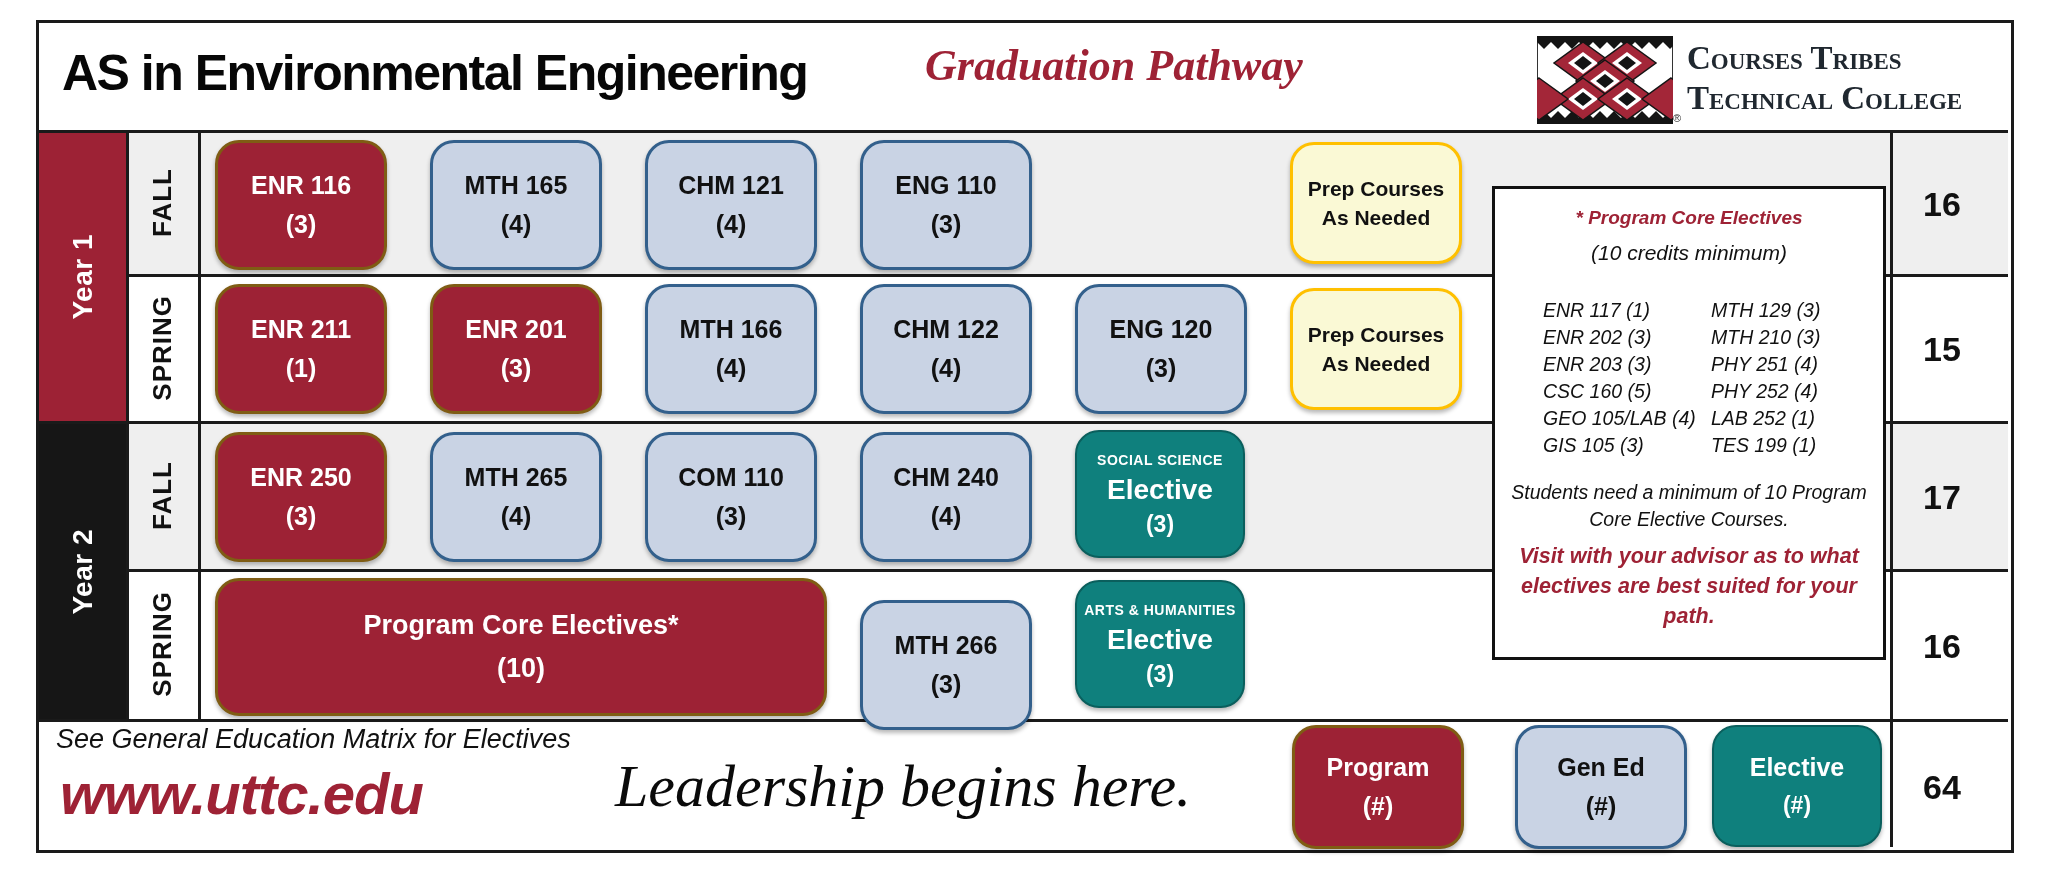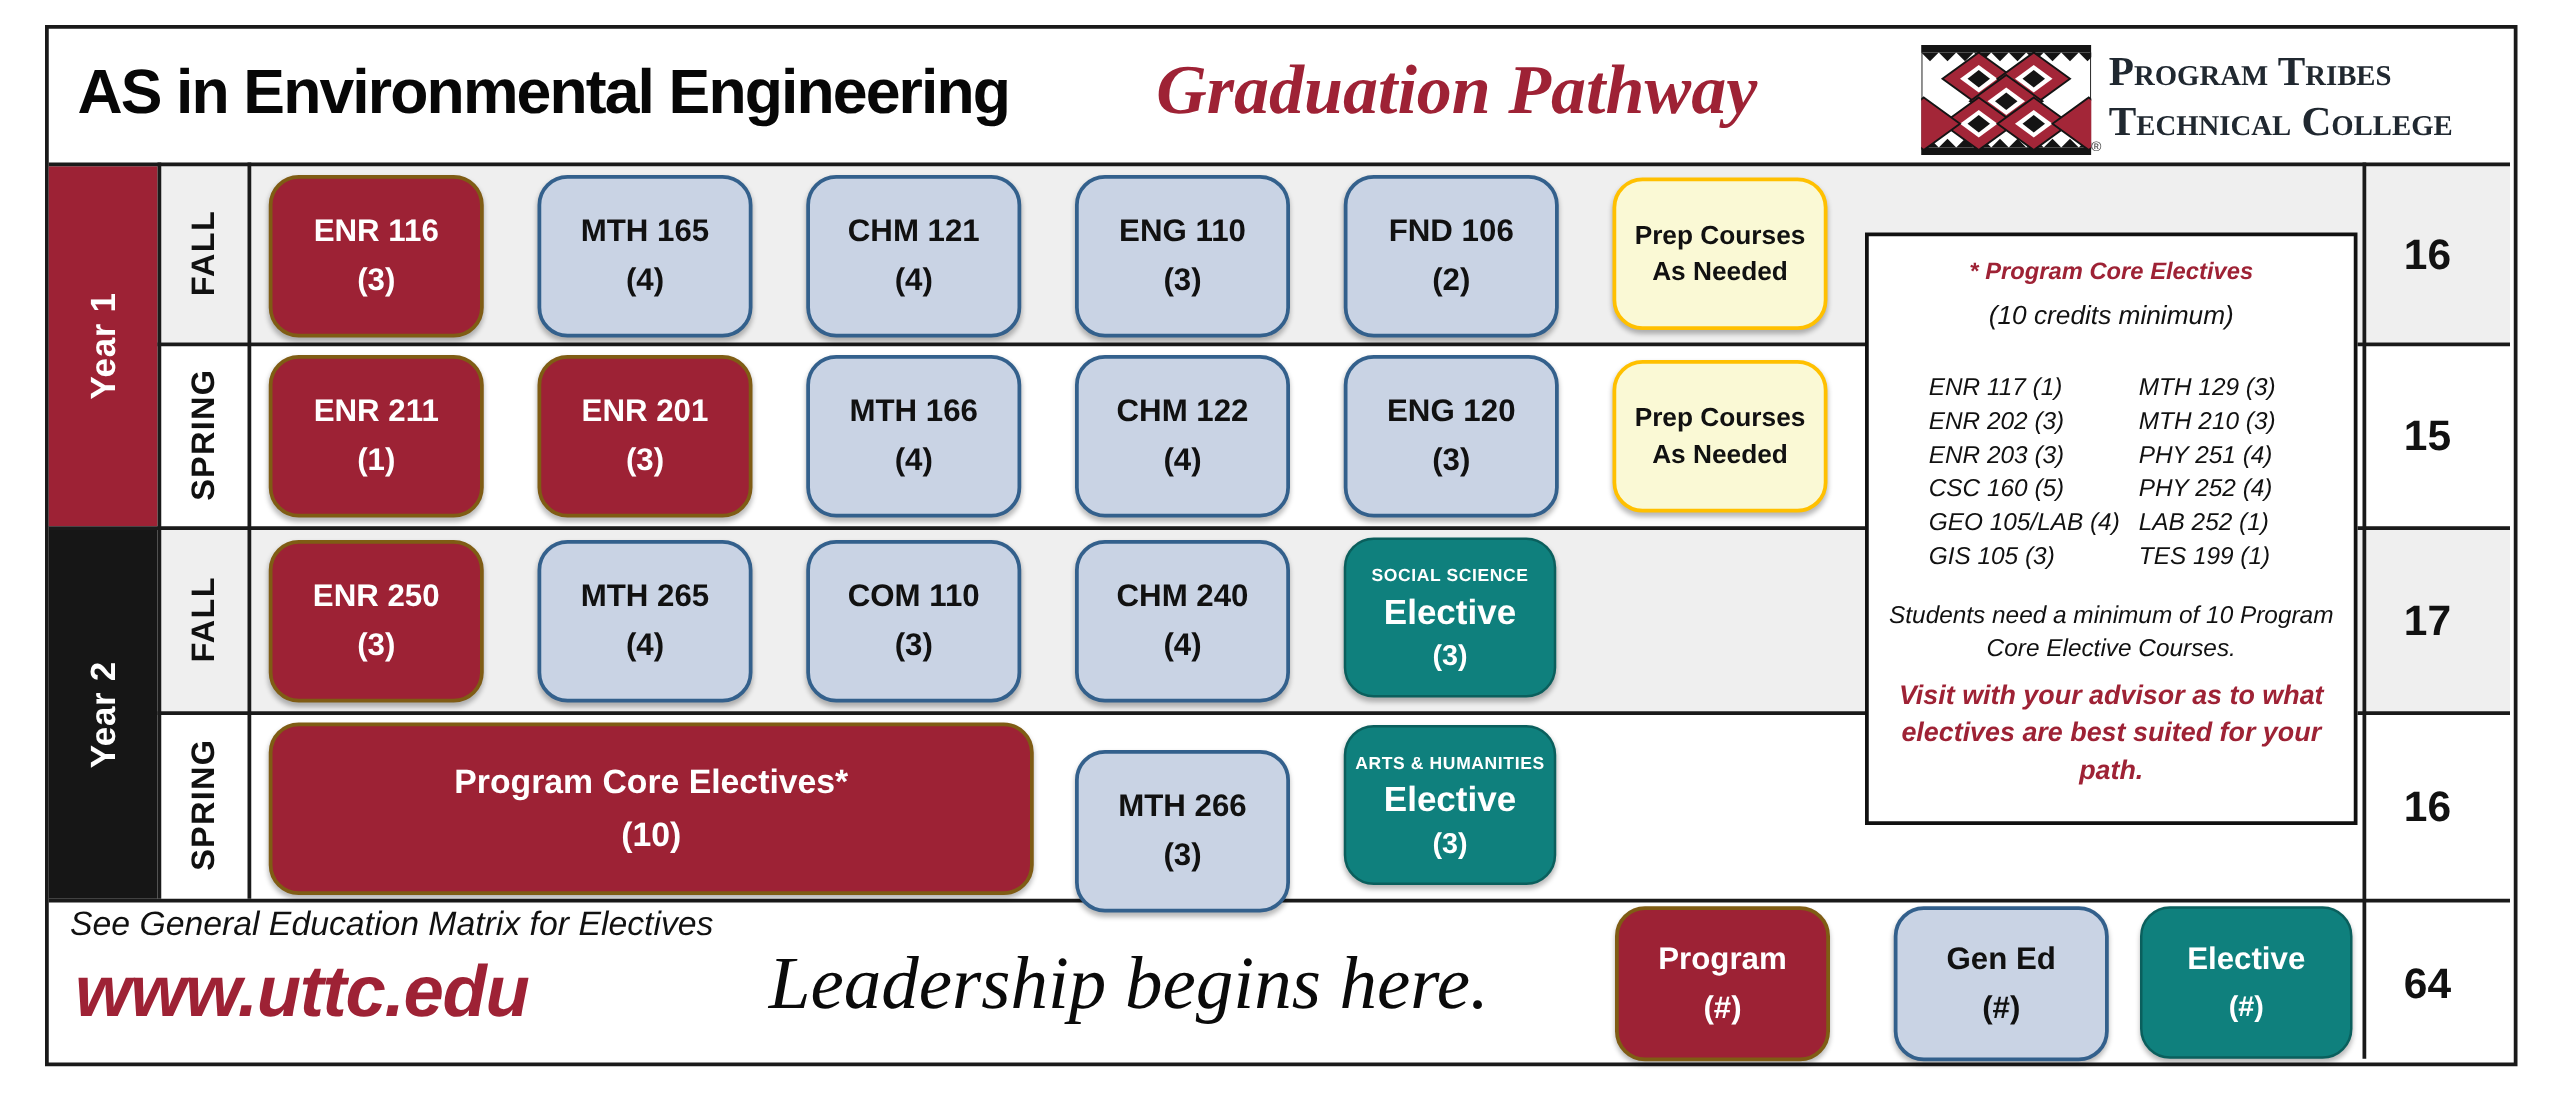--- a/index.html
+++ b/index.html
@@ -49,21 +49,21 @@
   .box.wide{width:606px;height:132px;gap:16px;font-size:27px;}
 
   
   .credit{position:absolute;left:1890px;width:104px;text-align:center;
           font-weight:bold;font-size:34px;color:#111;}
 
   
   .title{position:absolute;left:62px;top:44px;font-size:50px;font-weight:800;
          color:#070707;letter-spacing:-1.5px;}
   .subtitle{position:absolute;left:925px;top:40px;font-family:"Liberation Serif",serif;
-         font-style:italic;font-weight:600;font-size:56px;color:#9e2235;}
+         font-style:italic;font-weight:600;font-size:44px;color:#9e2235;}
   .logo{position:absolute;left:1537px;top:34px;width:462px;height:90px;display:flex;align-items:center;gap:12px;}
   .logo-text{font-family:"Liberation Serif",serif;font-variant:small-caps;font-weight:600;
          font-size:33px;line-height:40px;color:#202830;white-space:nowrap;}
   .reg{position:absolute;left:136px;top:76px;font-size:11px;color:#333;}
 
   
   .panel{position:absolute;left:1492px;top:186px;width:388px;height:468px;background:#ffffff;
          border:3px solid #111;z-index:20;font-family:"Liberation Sans",sans-serif;}
   .panel .p-title{position:absolute;top:18px;left:0;width:100%;text-align:center;
          font-style:italic;font-weight:bold;font-size:19px;color:#9e2235;}
@@ -159,21 +159,21 @@
             <polygon points="0,-21 29,0 0,21 -29,0" fill="#a32638" stroke="#141414" stroke-width="1.5"></polygon>
           </g>
           <g transform="translate(134,63)">
             <polygon points="0,-21 29,0 0,21 -29,0" fill="#a32638" stroke="#141414" stroke-width="1.5"></polygon>
           </g>
         </g>
       </svg>
       <span class="reg">®</span>
     </span>
     <span class="logo-text" style="position:absolute;left:150px;top:4px;">
-      <span>Program Tribes</span><br>
+      <span>Courses Tribes</span><br>
       <span>Technical College</span>
     </span>
   </div>
 
   <div class="yearbar red" style="top:133px;height:288px;">
     <span>Year 1</span>
   </div>
   <div class="yearbar black" style="top:424px;height:295px;">
     <span>Year 2</span>
   </div>
@@ -199,24 +199,20 @@
     <span class="code">MTH 165</span>
     <span class="cr">(4)</span>
   </div>
   <div class="box gened" style="left:645px;top:140px;">
     <span class="code">CHM 121</span>
     <span class="cr">(4)</span>
   </div>
   <div class="box gened" style="left:860px;top:140px;">
     <span class="code">ENG 110</span>
     <span class="cr">(3)</span>
-  </div>
-  <div class="box gened" style="left:1075px;top:140px;">
-    <span class="code">FND 106</span>
-    <span class="cr">(2)</span>
   </div>
   <div class="box prep" style="left:1290px;top:142px;">
     <span class="code">Prep Courses</span>
     <span class="cr">As Needed</span>
   </div>
 
   <div class="box program" style="left:215px;top:284px;">
     <span class="code">ENR 211</span>
     <span class="cr">(1)</span>
   </div>

